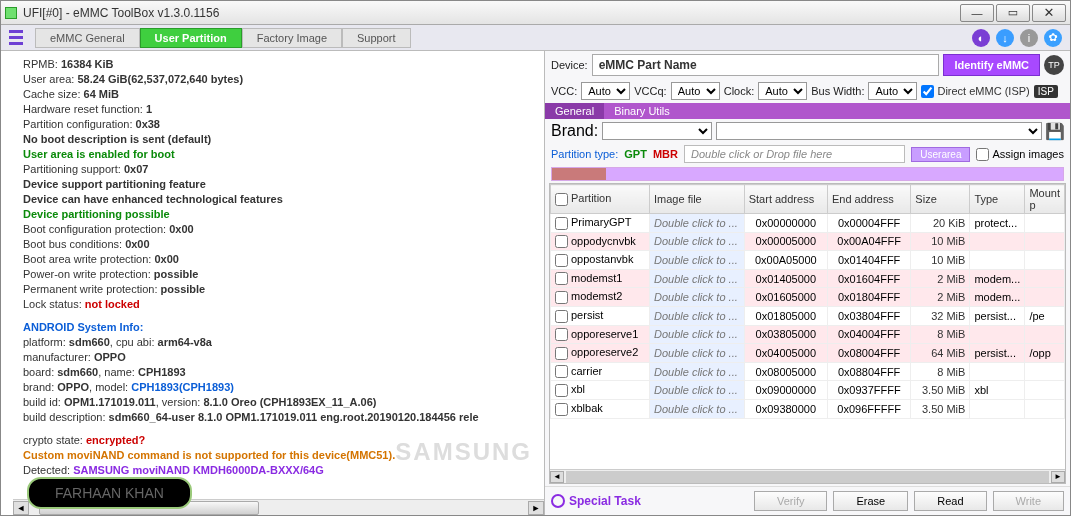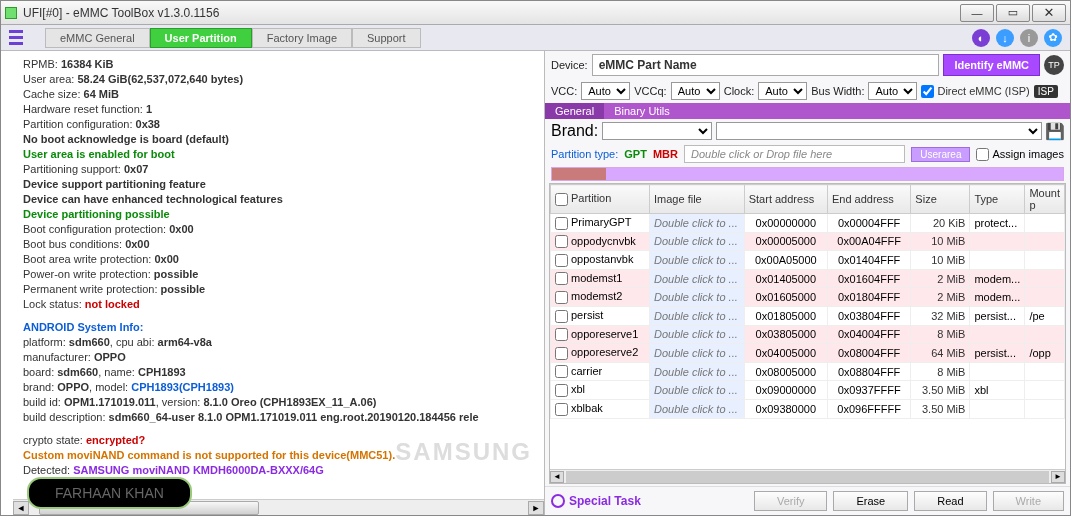--- a/index.html
+++ b/index.html
@@ -4,21 +4,21 @@
 <style>
 * { box-sizing: border-box; margin: 0; padding: 0; font-family: "Segoe UI", Tahoma, sans-serif; }
 body { background: #f0f0f0; width: 1071px; height: 516px; overflow: hidden; }
 .window { width: 1071px; height: 516px; background: #fff; border: 1px solid #888; display: flex; flex-direction: column; }
 .titlebar { height: 24px; background: linear-gradient(#f9f9f9,#e4e4e4); border-bottom: 1px solid #aaa; display: flex; align-items: center; padding: 0 4px; font-size: 12px; color: #333; }
 .titlebar .sq { width: 12px; height: 12px; border: 1px solid #2a9d2a; background: #6fe06f; margin-right: 6px; }
 .titlebar .spacer { flex: 1; }
 .winbtns { display: flex; gap: 2px; }
 .winbtn { width: 34px; height: 18px; background: linear-gradient(#fafafa,#ddd); border: 1px solid #888; border-radius: 2px; display: flex; align-items: center; justify-content: center; font-size: 11px; cursor: pointer; }
 .winbtn.close { font-size: 13px; }
-.toolbar { height: 26px; background: #e8e8f0; border-bottom: 1px solid #bbb; display: flex; align-items: center; padding: 2px 4px; gap: 14px; }
+.toolbar { height: 26px; background: #e8e8f0; border-bottom: 1px solid #bbb; display: flex; align-items: center; padding: 2px 4px; gap: 4px; }
 .hamburger { width: 22px; height: 20px; display: flex; flex-direction: column; justify-content: center; gap: 3px; padding: 0 4px; cursor: pointer; }
 .hamburger div { height: 3px; background: #6d3fd4; }
 .tabs { display: flex; margin-left: 4px; }
 .tab { padding: 3px 14px; font-size: 11px; color: #555; background: #e5e5e5; border: 1px solid #bbb; cursor: pointer; }
 .tab.active { background: #3fcf3f; color: #fff; border-color: #2a9d2a; font-weight: bold; }
 .toolbar .spacer { flex: 1; }
 .righticons { display: flex; gap: 6px; padding-right: 4px; }
 .ricon { width: 18px; height: 18px; border-radius: 50%; display: flex; align-items: center; justify-content: center; color: #fff; font-size: 11px; cursor: pointer; }
 .globe { background: #7a3ed4; }
 .dl { background: #3a9dff; }
@@ -122,21 +122,21 @@
   </div>
 
   <div class="body">
     <div class="left" style="position:relative;">
       <div class="log">
         <div><span>RPMB: </span><span class="b">16384 KiB</span></div>
         <div><span>User area: </span><span class="b">58.24 GiB(62,537,072,640 bytes)</span></div>
         <div><span>Cache size: </span><span class="b">64 MiB</span></div>
         <div><span>Hardware reset function: </span><span class="b">1</span></div>
         <div><span>Partition configuration: </span><span class="b">0x38</span></div>
-        <div class="b"> No boot acknowledge is board (default)</div>
+        <div class="b"> No boot description is sent (default)</div>
         <div class="green"> User area is enabled for boot</div>
         <div><span>Partitioning support: </span><span class="b">0x07</span></div>
         <div class="b"> Device support partitioning feature</div>
         <div class="b"> Device can have enhanced technological features</div>
         <div class="green"> Device partitioning possible</div>
         <div><span>Boot configuration protection: </span><span class="b">0x00</span></div>
         <div><span>Boot bus conditions: </span><span class="b">0x00</span></div>
         <div><span>Boot area write protection: </span><span class="b">0x00</span></div>
         <div><span>Power-on write protection: </span><span class="b">possible</span></div>
         <div><span>Permanent write protection: </span><span class="b">possible</span></div>

